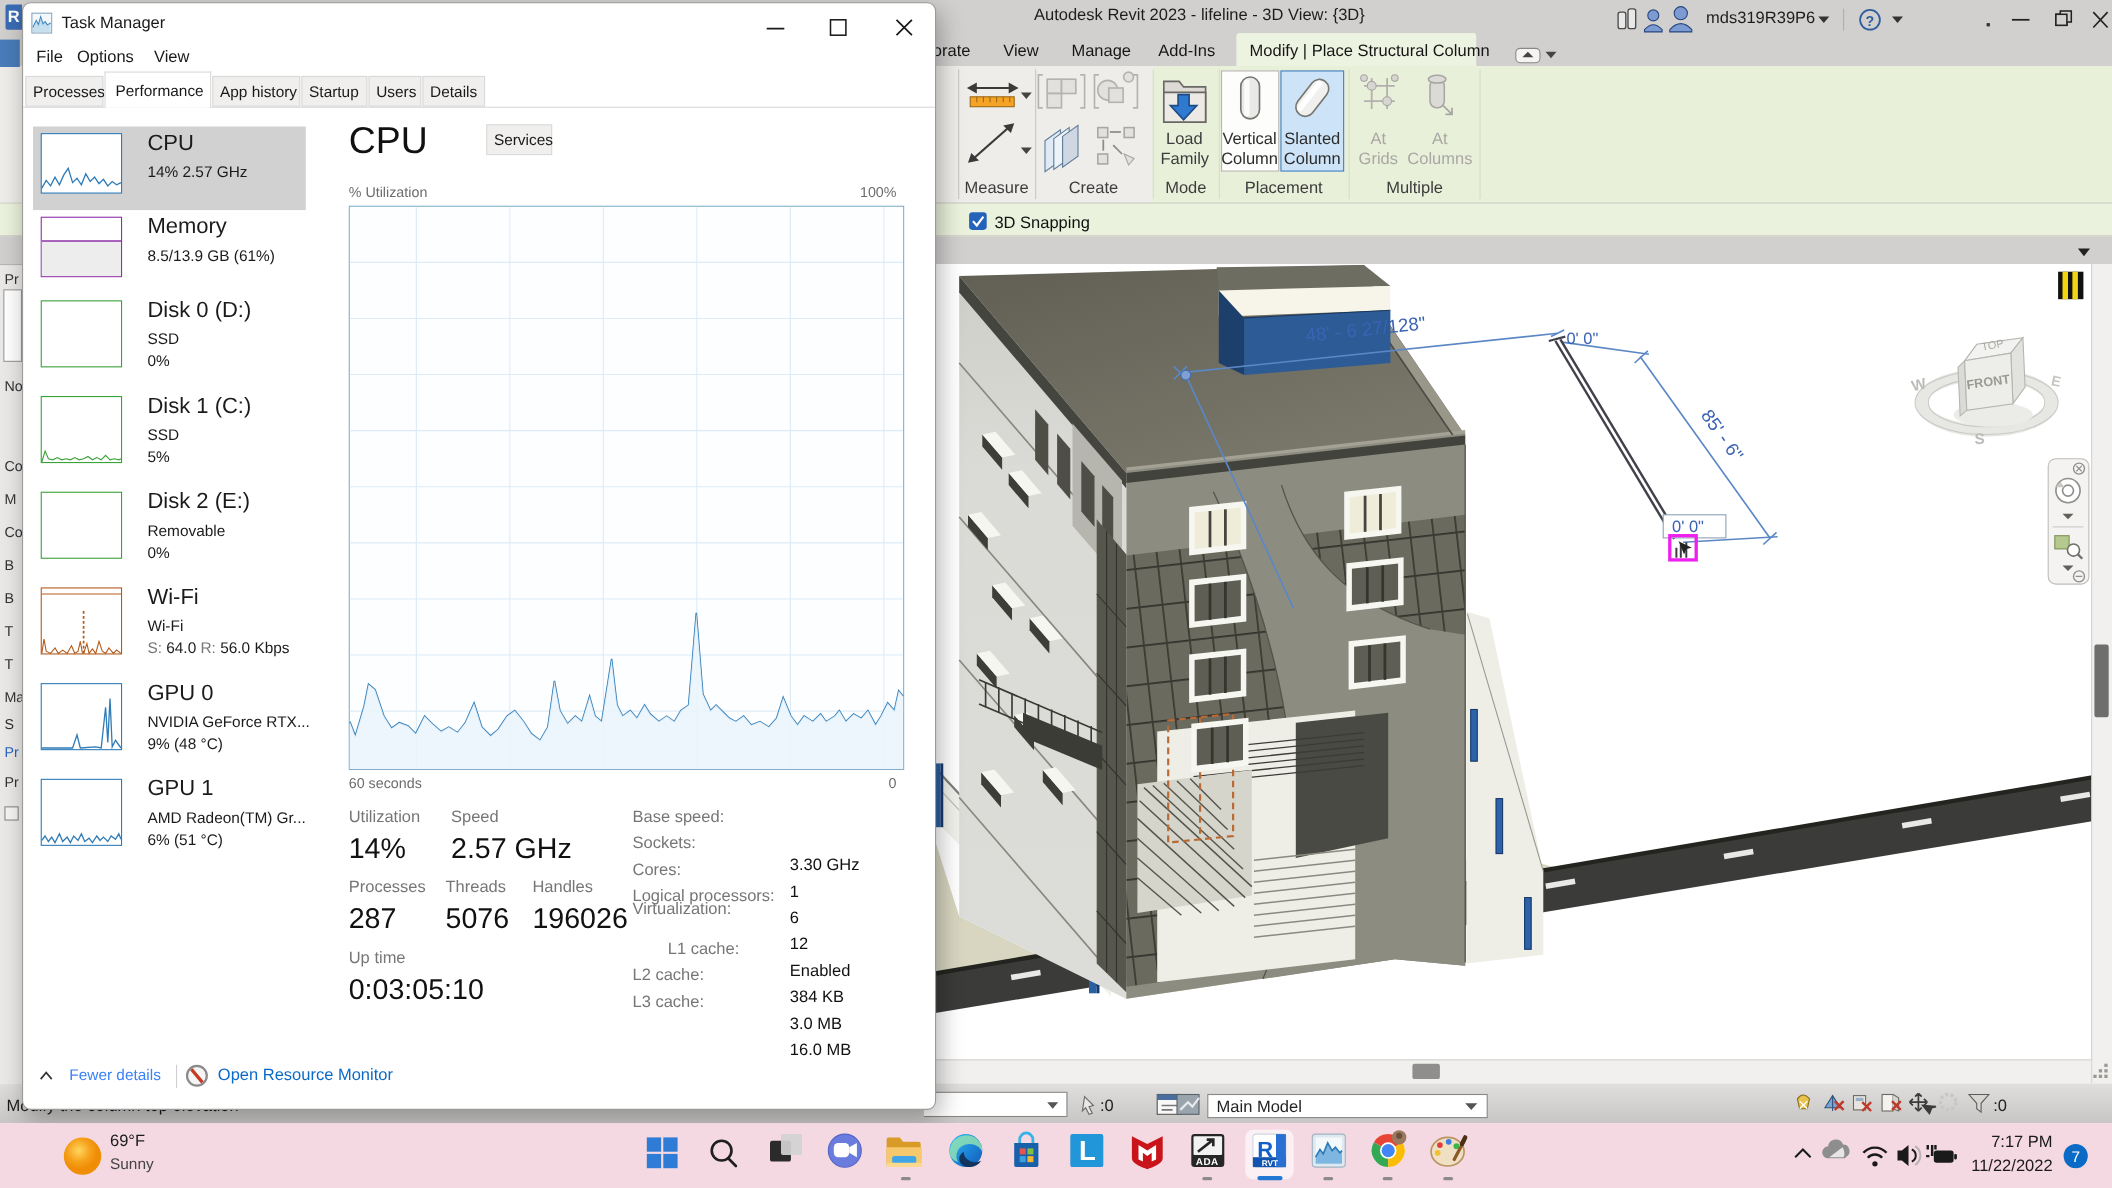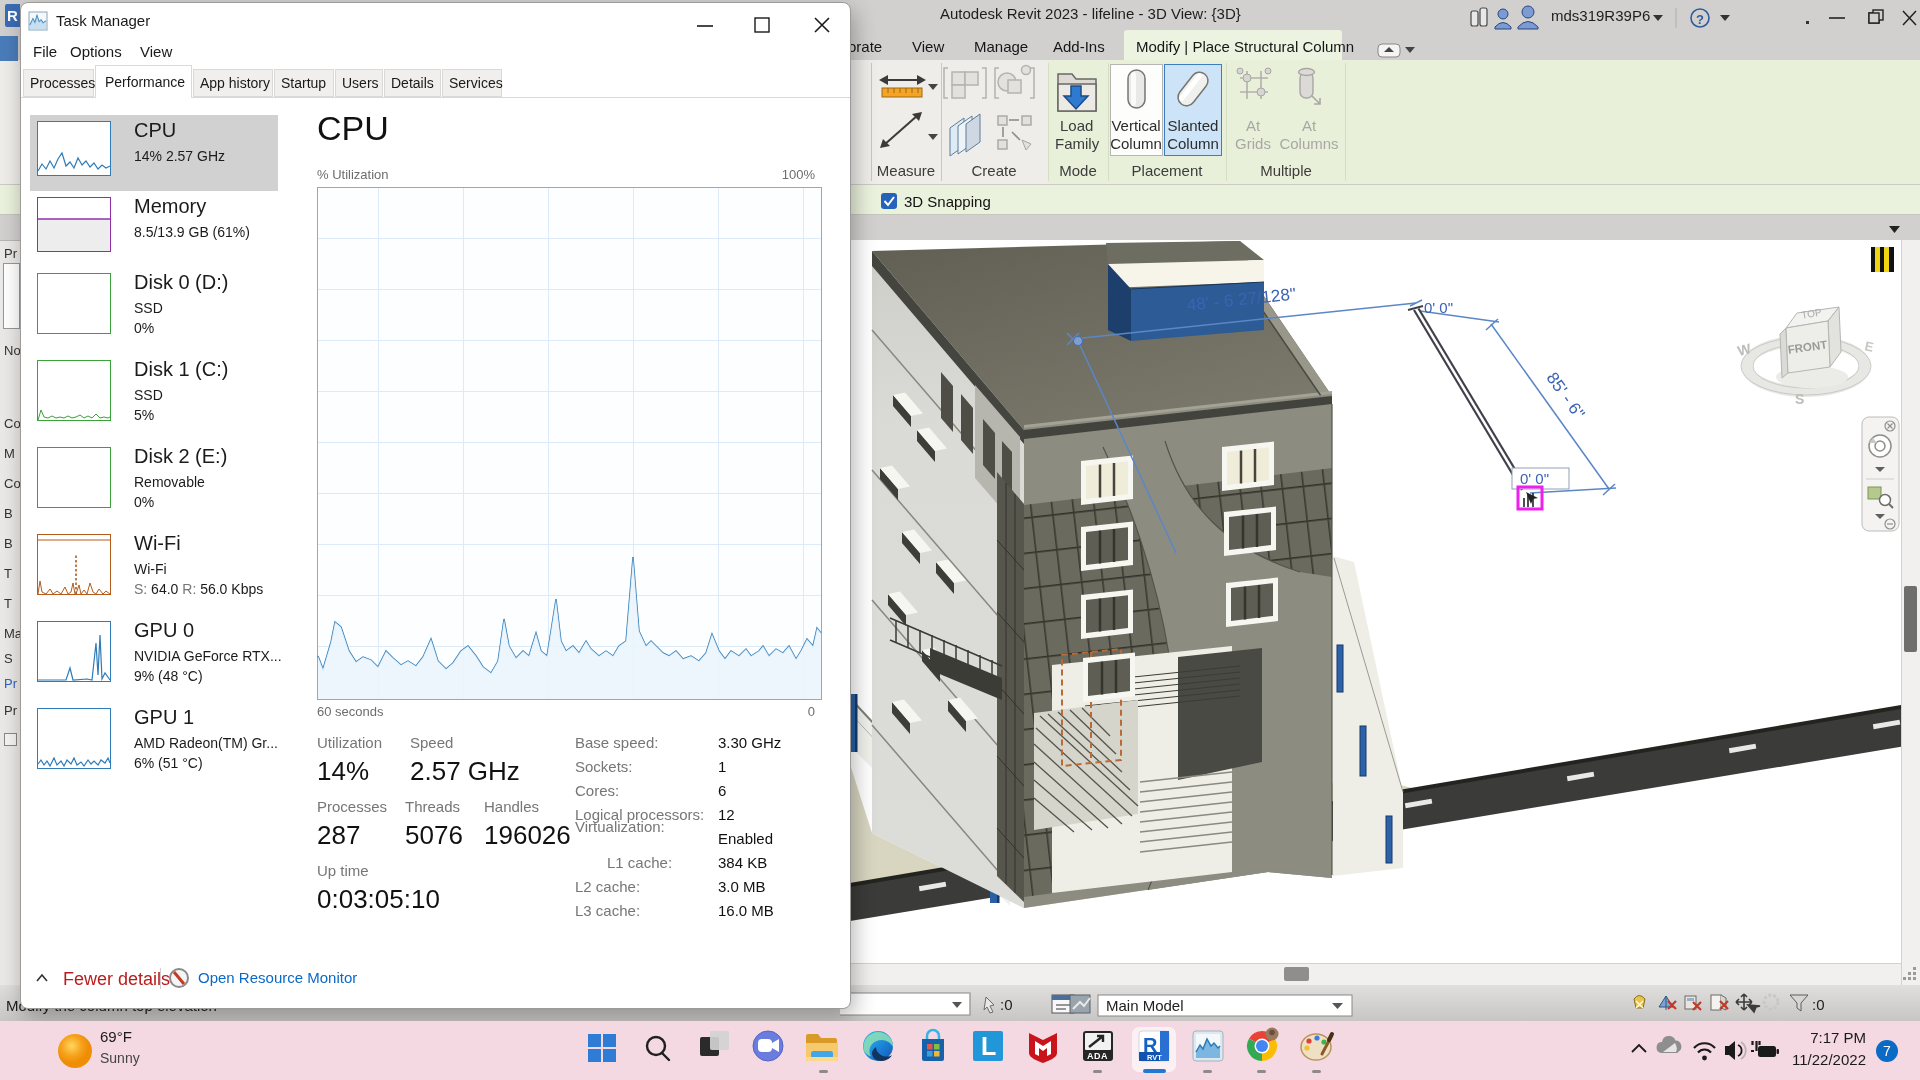--- a/index.html
+++ b/index.html
@@ -38,21 +38,21 @@
   .tmtab span { position:absolute; left:6px; top:5px; white-space:nowrap; position:absolute;}
   #tabline { left:0px; top:94px; width:829px; height:1px; background:#d9d9d9; }
 
   .sideitem { position:absolute; left:9px; width:248px; font-size:14px; color:#1b1b1b; }
   .sideitem b { position:absolute !important; left:104px; top:4px; font-size:20px; font-weight:normal; white-space:nowrap; }
 
   
   .stlabel { position:absolute; font-size:15px; color:#767676; white-space:nowrap; }
   .stval { position:absolute; font-size:26px; color:#111; white-space:nowrap; }
   .stlabel2 { position:absolute; font-size:15px; color:#767676; }
-  .stval2 { position:absolute; font-size:15px; color:#111; }
+  .stval2 { position:absolute; font-size:15px; color:#111;margin-top:44px; }
 
   
   #taskbar { left:0; top:1021px; width:1920px; height:59px; background:#f4d9e2; }
 </style>
 </head>
 <body>
 
 <div class="abs" id="rv-top"></div>
 <div class="abs" id="rv-title">Autodesk Revit 2023 - lifeline - 3D View: {3D}</div>
 <div class="abs" id="rv-acttab">
@@ -600,21 +600,21 @@
     </div>
   <div class="tmtab" style="left:253px;width:60px;">
       <span>Startup</span>
     </div>
   <div class="tmtab" style="left:314px;width:48px;">
       <span>Users</span>
     </div>
   <div class="tmtab" style="left:363px;width:57px;">
       <span>Details</span>
     </div>
-  <div class="tmtab" style="left:421px;width:60px;">
+  <div class="tmtab" style="left:421px;width:60px;margin-top:44px;">
       <span>Services</span>
     </div>
   <div id="tabline"></div>
 
   <svg style="left:670px;top:8px" width="150" height="24" viewBox="0 0 150 24">
     <line x1="6" y1="15" x2="22" y2="15" stroke="#1a1a1a" stroke-width="1.6"></line>
     <rect x="64" y="7" width="14" height="14" fill="none" stroke="#1a1a1a" stroke-width="1.4"></rect>
     <path d="M124 7 L138 21 M138 7 L124 21" stroke="#1a1a1a" stroke-width="1.6"></path>
   </svg>
 
@@ -751,21 +751,21 @@
     <div class="stval2" style="left:697px;top:803px">12</div>
   <div class="stlabel2" style="left:554px;top:815px">Virtualization:</div>
     <div class="stval2" style="left:697px;top:827px">Enabled</div>
   <div class="stlabel2" style="left:586px;top:851px">L1 cache:</div>
     <div class="stval2" style="left:697px;top:851px">384 KB</div>
   <div class="stlabel2" style="left:554px;top:875px">L2 cache:</div>
     <div class="stval2" style="left:697px;top:875px">3.0 MB</div>
   <div class="stlabel2" style="left:554px;top:899px">L3 cache:</div>
     <div class="stval2" style="left:697px;top:899px">16.0 MB</div>
 
-  <div style="left:42px;top:966px;font-size:18px;color:#b91c1c">Fewer details</div>
+  <div style="left:42px;top:966px;font-size:14px;color:#3b82f6">Fewer details</div>
   <div style="left:177px;top:966px;font-size:15px;color:#0b69c7">Open Resource Monitor</div>
 </div>
 
 <div class="abs" id="taskbar">
 <svg width="1920" height="59" viewBox="0 0 59 59" style="position:absolute;left:0;top:0" preserveAspectRatio="none"></svg>
 <svg width="1920" height="59" viewBox="0 0 1920 59" style="position:absolute;left:0;top:0">
   <defs>
     <radialGradient id="sun" cx="40%" cy="35%">
           <stop offset="0%" stop-color="#ffd75e"></stop>
           <stop offset="60%" stop-color="#f6a21c"></stop>

